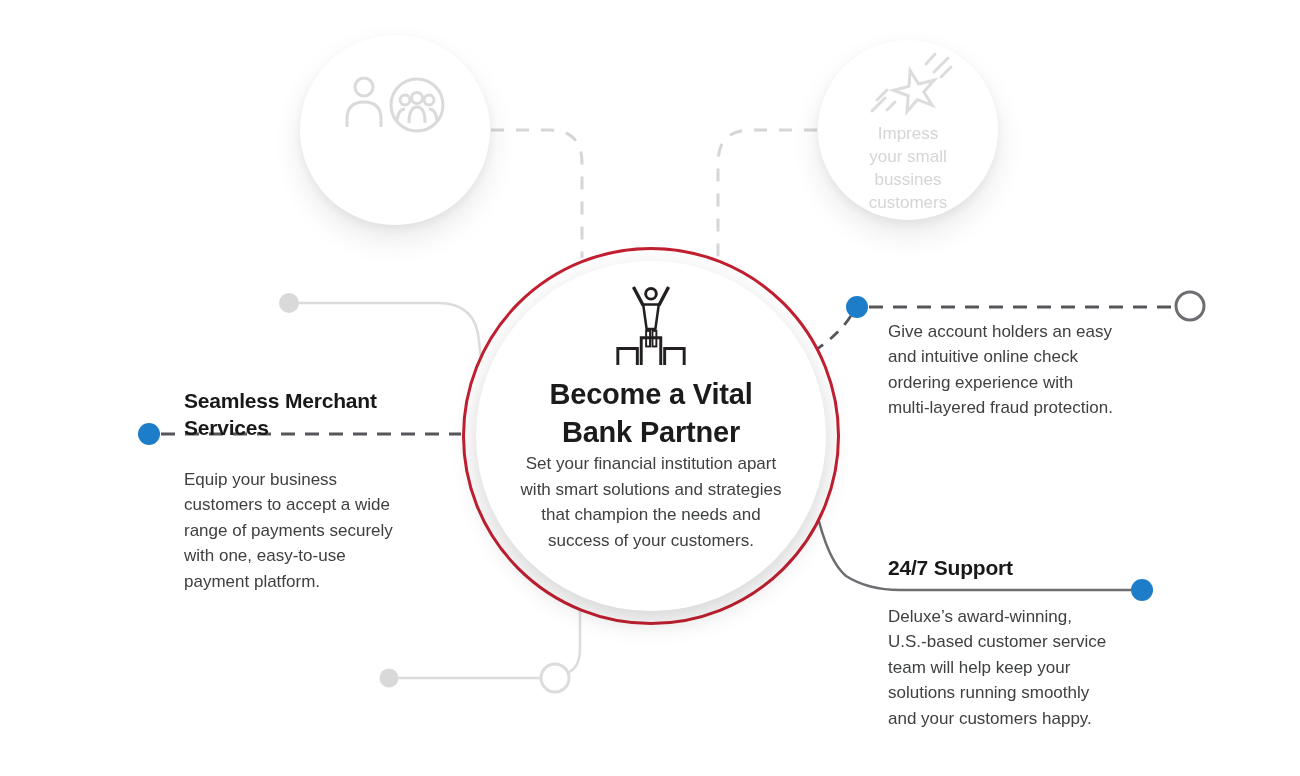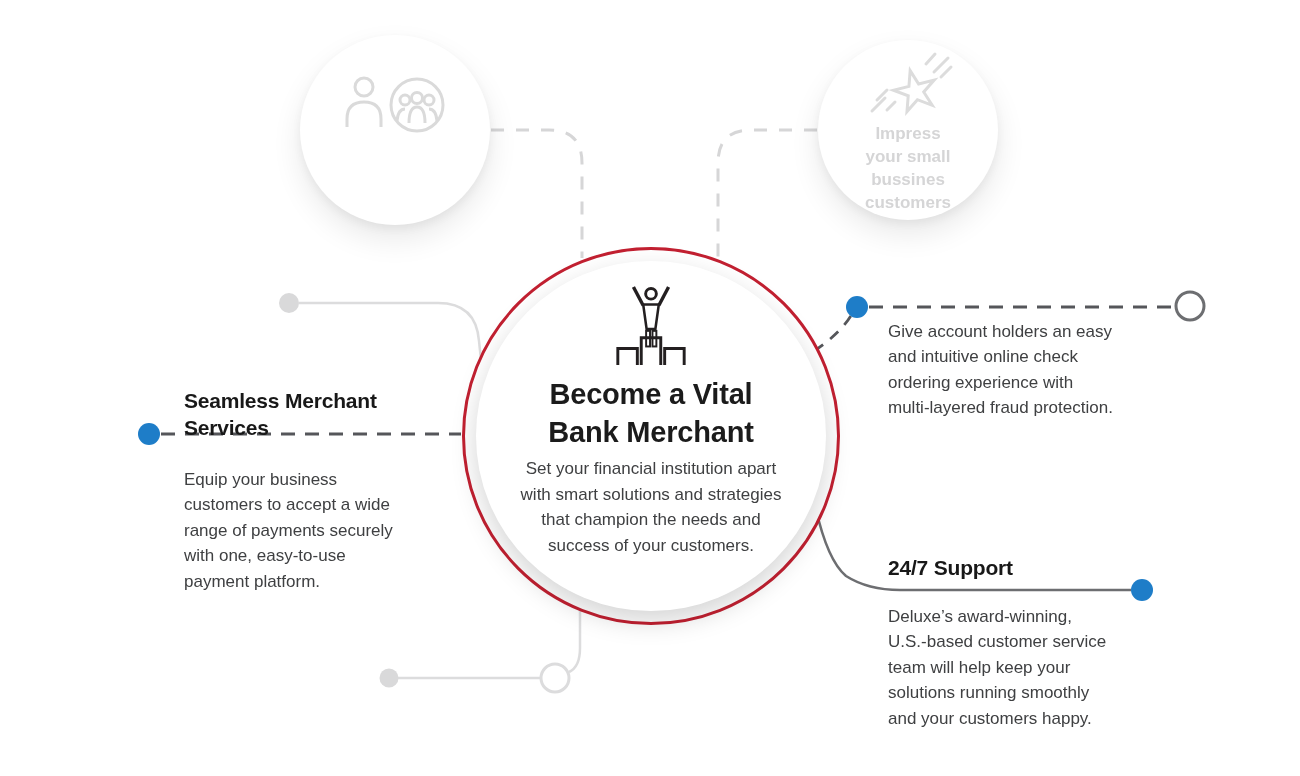--- a/index.html
+++ b/index.html
@@ -12,21 +12,21 @@
   
   .node{
     position:absolute;z-index:2;border-radius:50%;background:#fff;
     box-shadow:0 14px 30px rgba(0,0,0,.09),0 4px 10px rgba(0,0,0,.05);
     display:flex;flex-direction:column;align-items:center;justify-content:flex-start;
     text-align:center;
   }
   .node-find{left:300px;top:35px;width:190px;height:190px;padding-top:0;}
   .node-impress{left:818px;top:40px;width:180px;height:180px;}
   .node-label{
-    font-weight:bold;font-size:17px;line-height:23px;color:#d5d5d6;
+    font-weight:normal;font-size:17px;line-height:23px;color:#d5d5d6;
     white-space:pre-line;
   }
   .node-find .node-icon{margin-top:38px;}
   .node-find .node-label{margin-top:6px;}
   .node-impress .node-icon{margin-top:8px;}
   .node-impress .node-label{margin-top:2px;}
 
   
   .center-ring{
     position:absolute;left:462px;top:247px;width:372px;height:372px;z-index:2;
@@ -36,21 +36,21 @@
     position:absolute;left:11px;top:11px;width:350px;height:350px;border-radius:50%;
     background:#ffffff;box-shadow:0 10px 26px rgba(0,0,0,.17);
     display:flex;flex-direction:column;align-items:center;text-align:center;
   }
   .center-icon{margin-top:22px;}
   .center-title{
     margin-top:8px;font-weight:bold;font-size:29px;line-height:38px;color:#1b1b1b;
     white-space:pre-line;letter-spacing:-.2px;
   }
   .center-desc{
-    margin-top:5px;font-size:17px;line-height:25.5px;color:#3f4042;white-space:pre-line;
+    font-size:17px;line-height:25.5px;color:#3f4042;white-space:pre-line;
   }
 
   
   .feature-title{
     position:absolute;z-index:3;font-weight:bold;font-size:21px;line-height:27px;
     color:#181818;white-space:pre-line;letter-spacing:-.2px;
   }
   .feature-body{
     position:absolute;z-index:3;font-size:17px;line-height:25.4px;color:#3f4042;
     white-space:pre-line;
@@ -150,21 +150,21 @@
           <path d="M59 4 L49 23" stroke-width="3.5"></path>
           <path d="M33 22 L49 22 L45.5 47 L36.5 47 Z" stroke-width="2.6"></path>
           <rect x="36" y="49" width="4" height="16" stroke-width="2"></rect>
           <rect x="42.5" y="49" width="4" height="16" stroke-width="2"></rect>
           <path d="M7 84 L7 67 L27 67 L27 84" stroke-width="3"></path>
           <path d="M31 84 L31 56 L51 56 L51 84" stroke-width="3"></path>
           <path d="M55 84 L55 67 L75 67 L75 84" stroke-width="3"></path>
         </g>
       </svg>
       <div class="center-title">Become a Vital
-Bank Merchant</div>
+Bank Partner</div>
       <div class="center-desc">Set your financial institution apart
 with smart solutions and strategies
 that champion the needs and
 success of your customers.</div>
     </div>
   </div>
 
   <div class="feature-title t-merchant">Seamless Merchant
 Services</div>
   <div class="feature-body b-merchant">Equip your business

